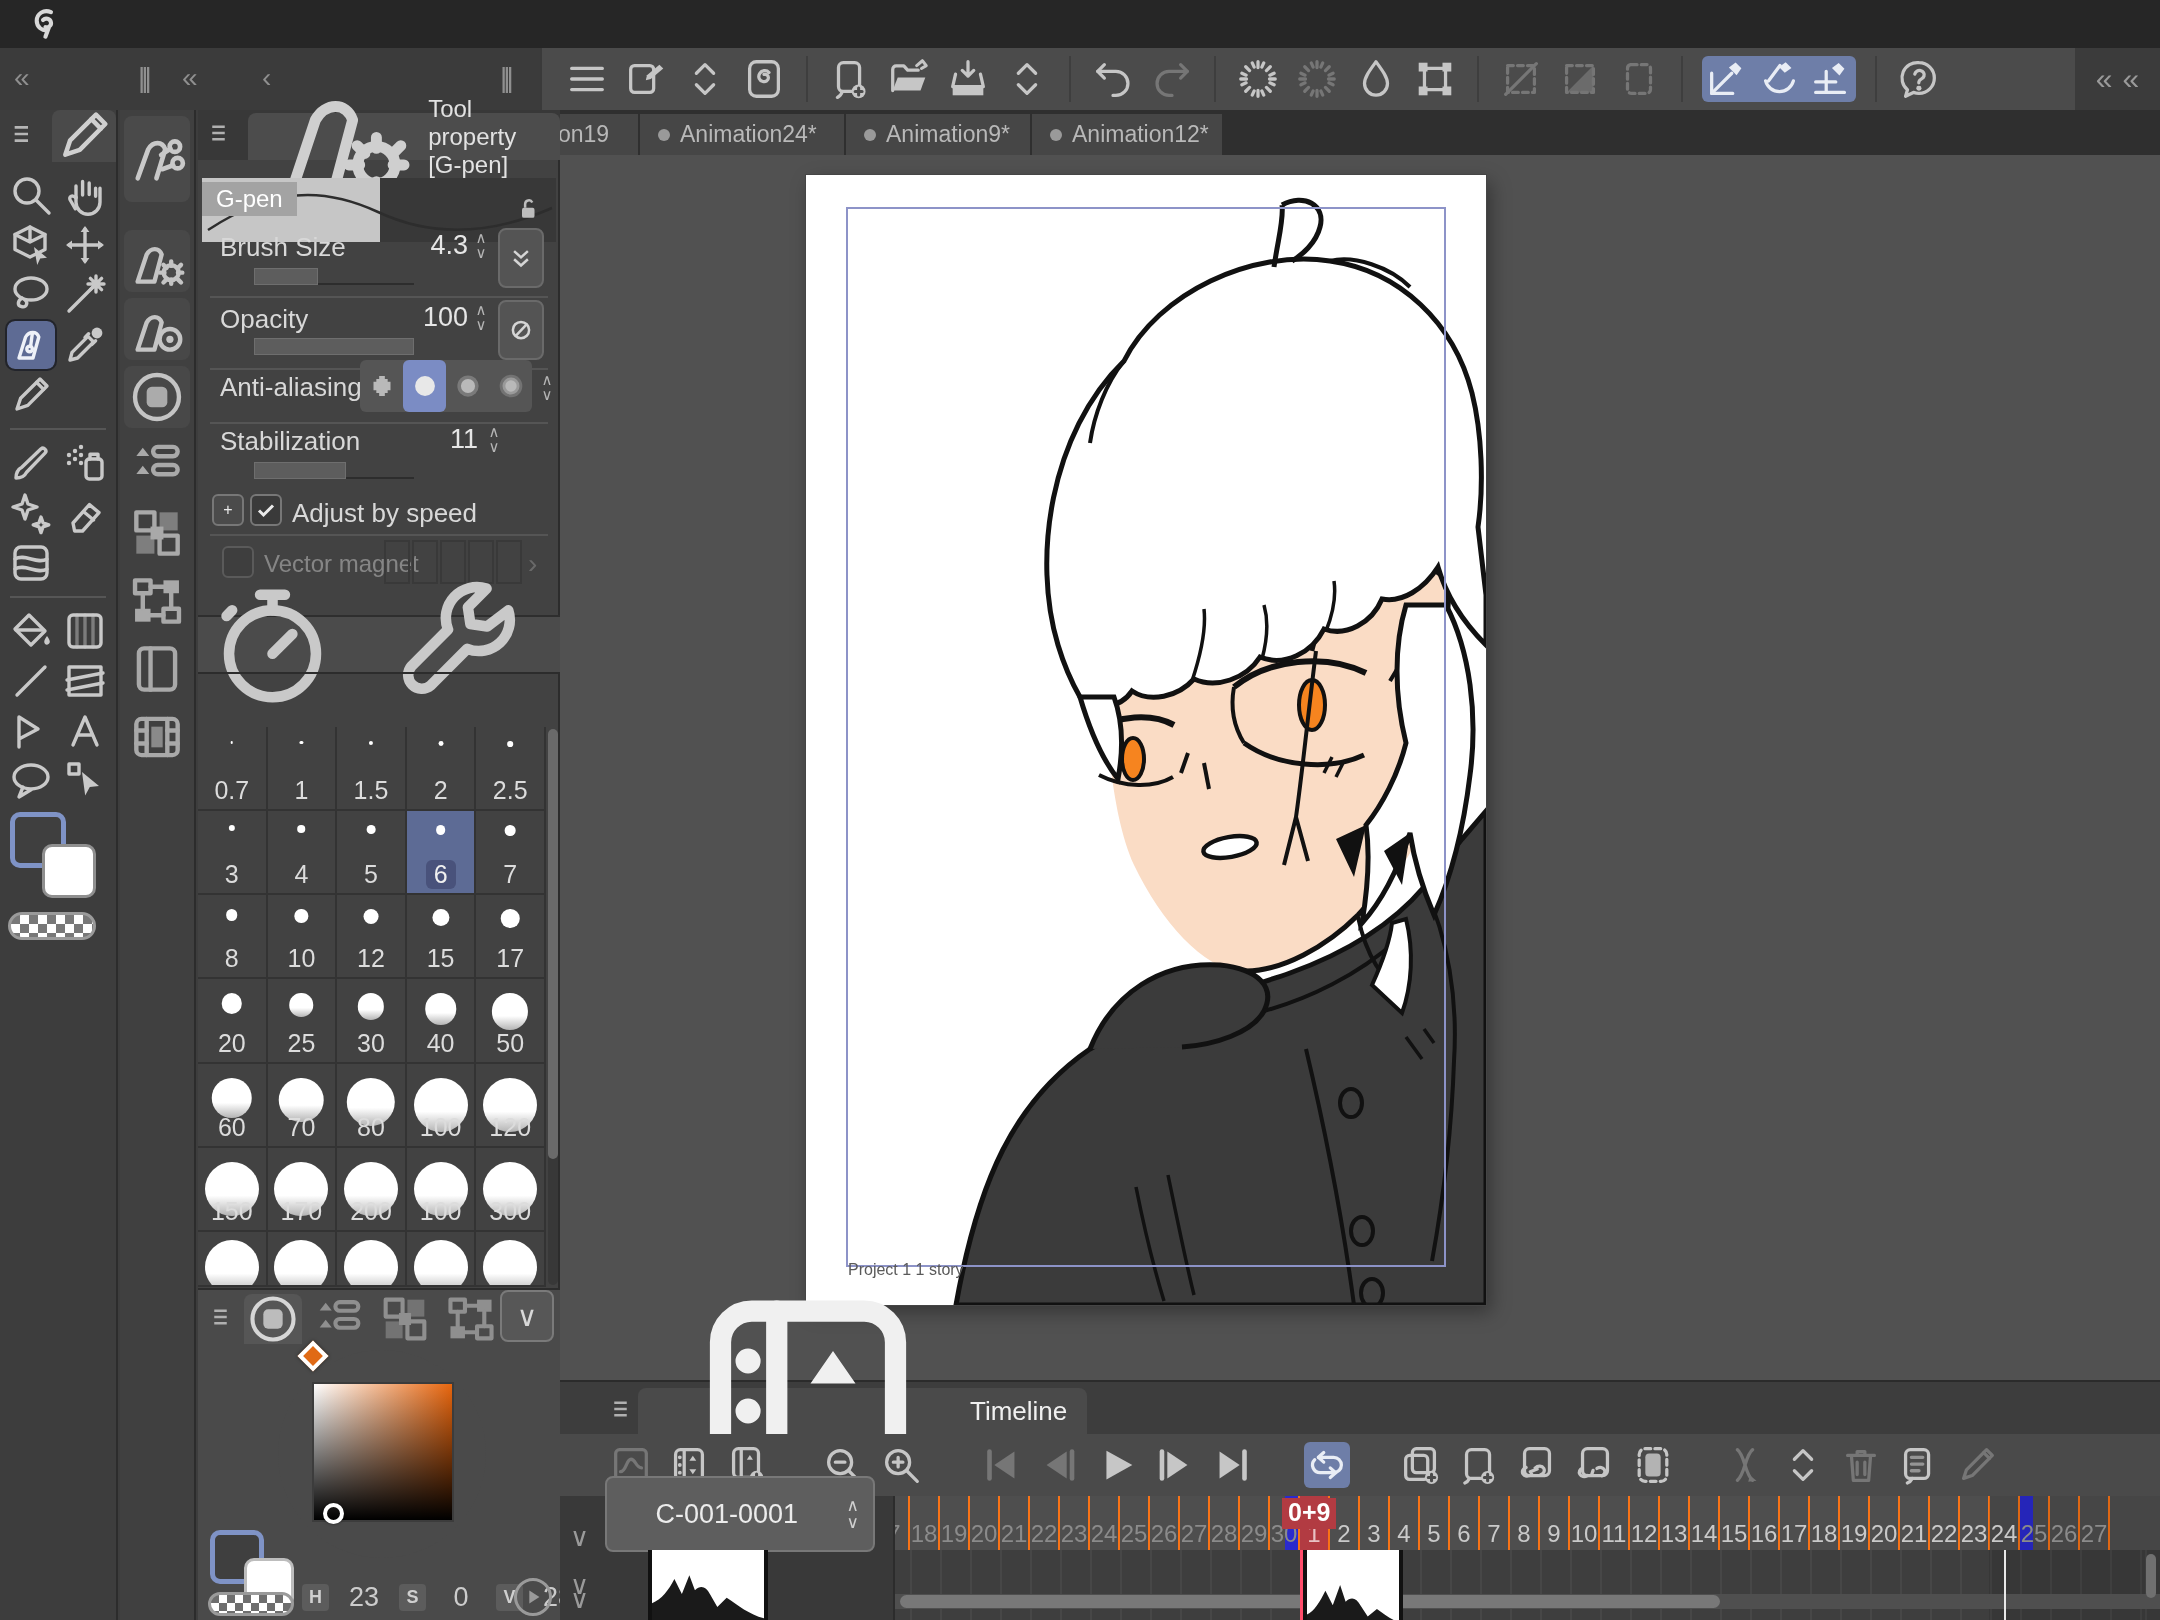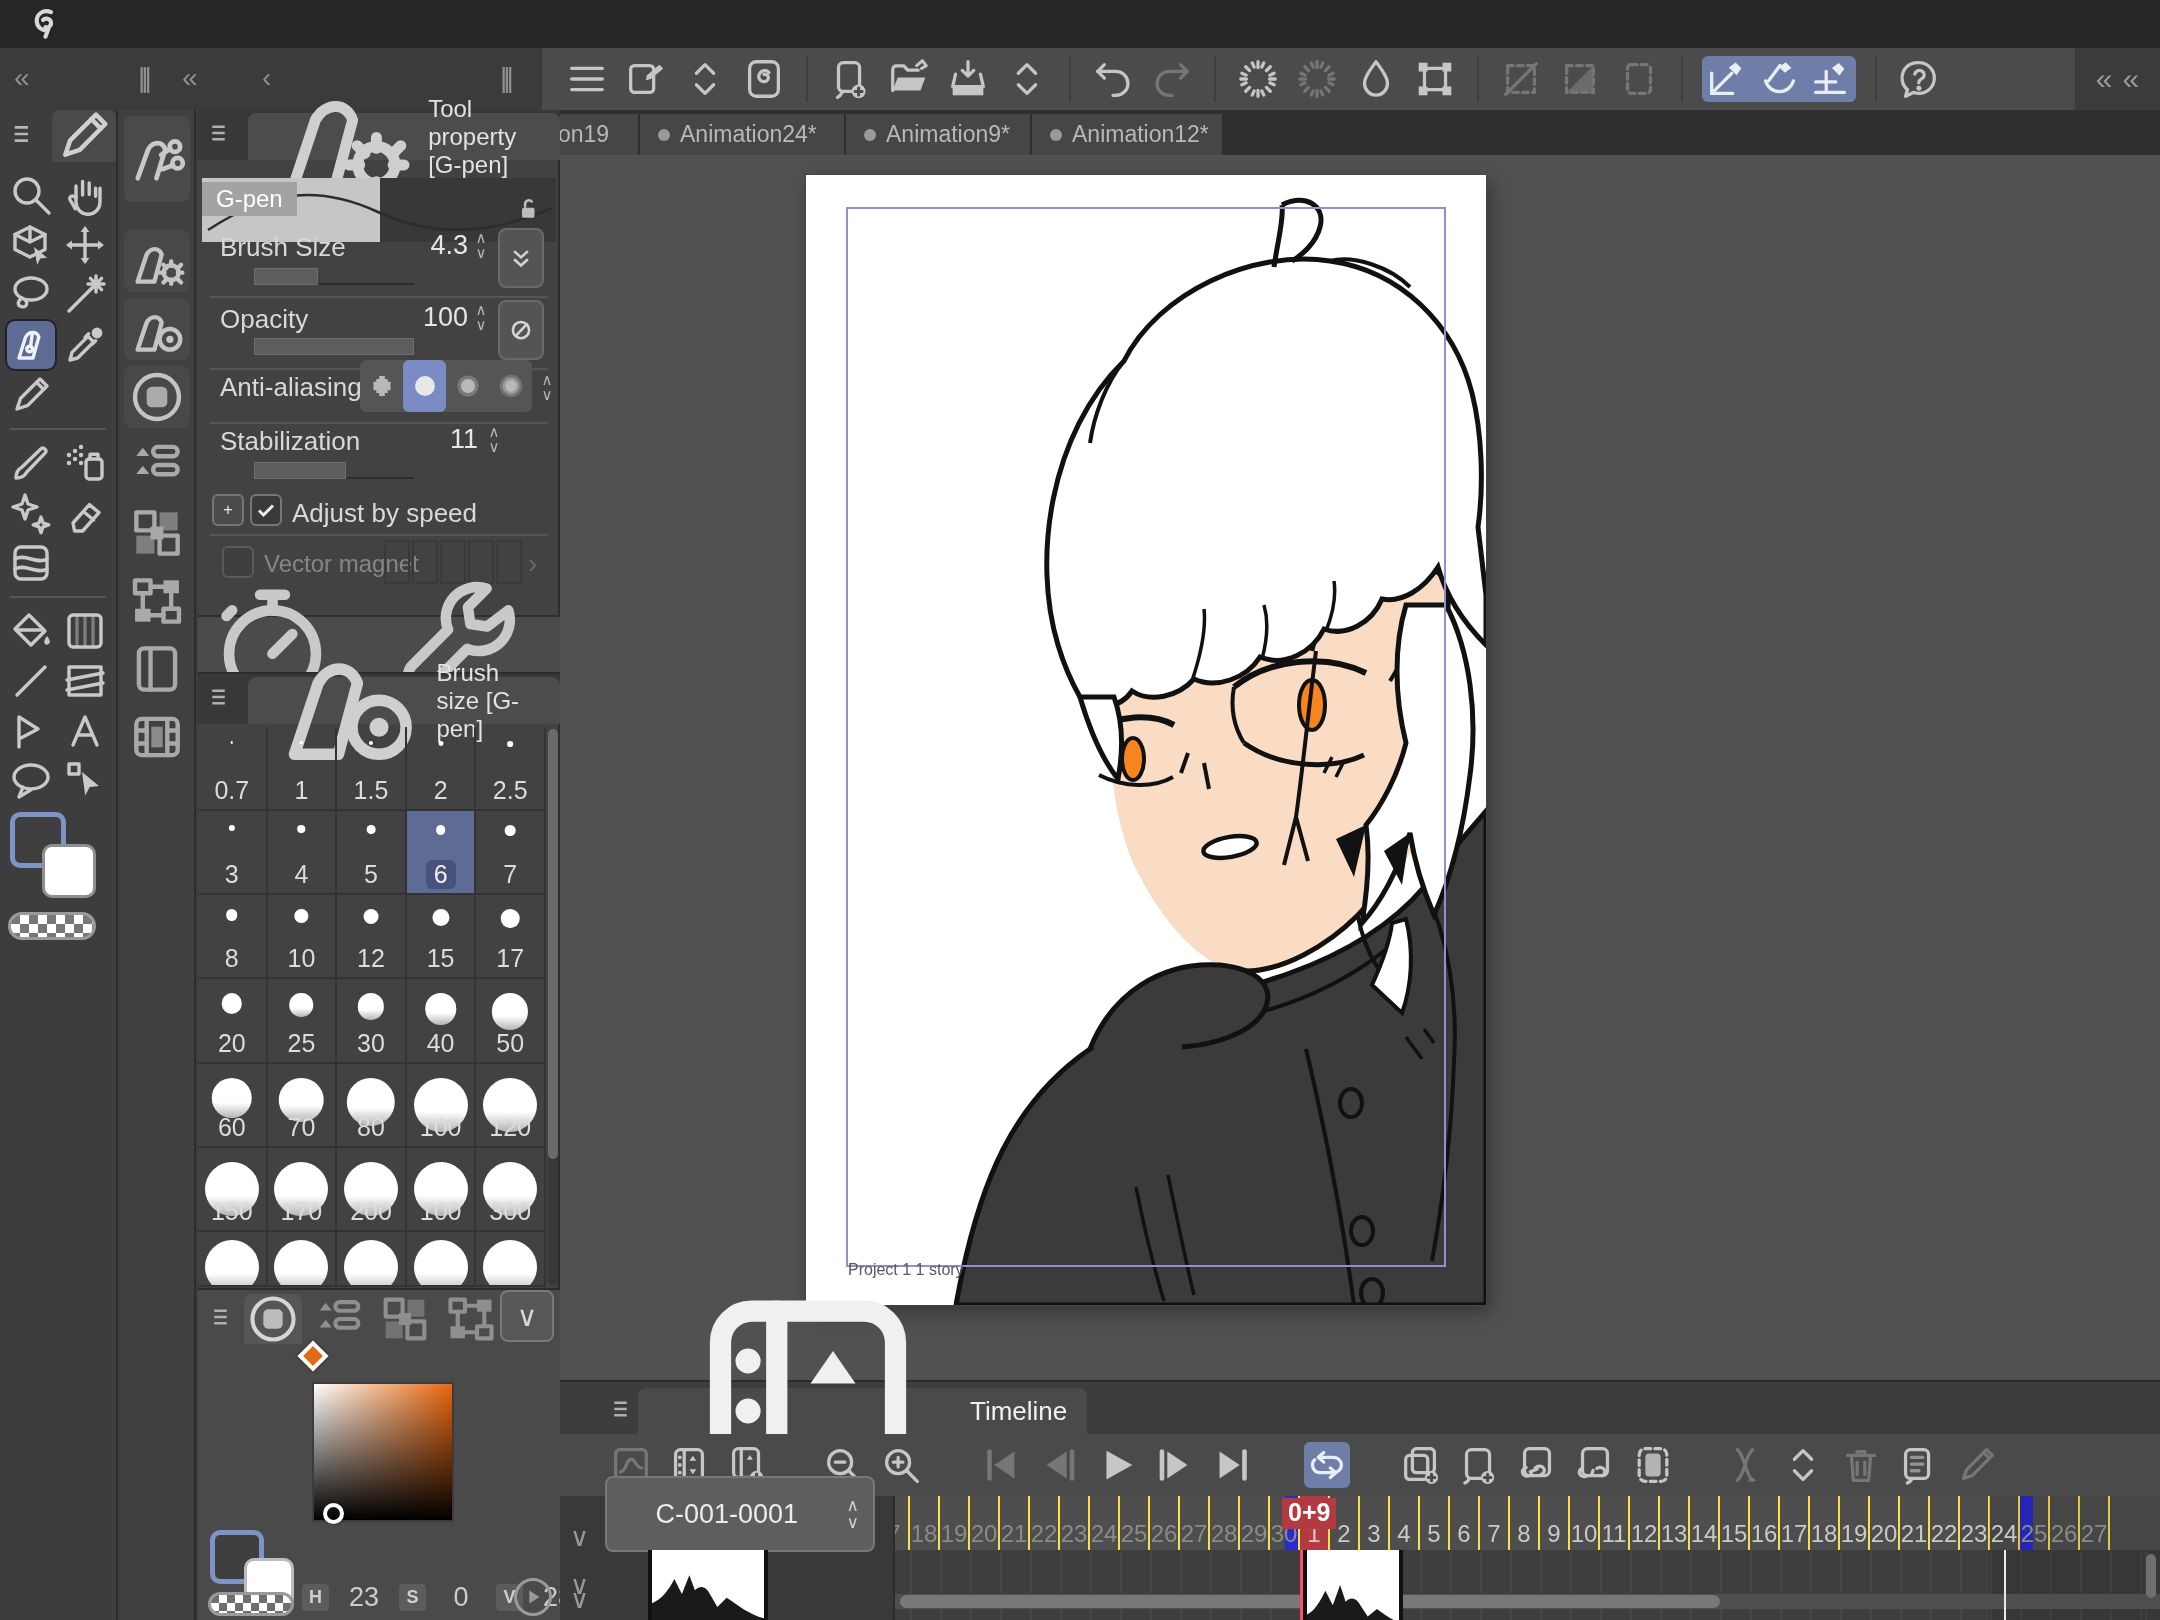--- a/index.html
+++ b/index.html
@@ -139,21 +139,21 @@
   .tl-burger svg { width:30px; height:30px; }
   .tl-tab { position:absolute; top:6px; height:46px; display:flex; align-items:center; gap:12px; padding:0 20px; font-size:26px; border-radius:8px 8px 0 0; }
   .tl-tab svg { width:34px; height:34px; }
   .tl-tab.active { left:78px; background:#4a4a4a; color:#f0f0f0; }
   .tl-tab.idle { left:324px; background:#454545; color:#8f8f8f; }
   .tl-toolbar { position:absolute; left:0; top:52px; width:1600px; height:62px; background:#4a4a4a; display:flex; align-items:center; gap:12px; padding-left:48px; }
   .tl-toolbar .tbtn svg { width:36px; height:36px; }
   .tl-gap { flex:0 0 auto; }
   .ruler { position:absolute; left:335px; top:114px; width:1265px; height:54px; background:#4e4e4e; overflow:hidden; }
   .frames { position:absolute; left:-15px; top:0; display:flex; height:54px; }
-  .frame { position:relative; width:30px; height:54px; border-right:2px solid #fde047; display:flex; align-items:flex-end; justify-content:center; font-size:24px; color:#c9c9c9; padding-bottom:2px; }
+  .frame { position:relative; width:30px; height:54px; border-right:2px solid #f97316; display:flex; align-items:flex-end; justify-content:center; font-size:24px; color:#c9c9c9; padding-bottom:2px; }
   .frame.dim { color:#8b8b8b; }
   .frame.red { background:#b23b42; color:#e8c2c4; }
   .frame .bluebarR { position:absolute; right:0; top:0; width:45%; height:54px; background:#2a2ace; }
   .frame .bluebarL { position:absolute; left:0; top:0; width:48%; height:54px; background:#2a2ace; }
   .playhead-label { position:absolute; left:722px; top:116px; z-index:6; font-size:25px; font-weight:bold; color:#ffffff; background:#b23b42; padding:0 6px 2px 6px; }
   .track { position:absolute; left:335px; top:168px; width:1265px; height:72px; background:#3e3e3e;
     background-image:repeating-linear-gradient(to right,#474747 0 2px, transparent 2px 30px); background-position:-15px 0; }
   .track-dim { position:absolute; left:1429px; top:114px; width:171px; height:126px; background:rgba(0,0,0,.10); }
   .leftcol { position:absolute; left:0; top:114px; width:335px; height:126px; background:#393939; border-right:2px solid #2c2c2c; }
   .cbox { position:absolute; left:45px; top:-20px; width:270px; height:76px; background:#5e5e5e; border:2px solid #787878; border-radius:8px; display:flex; align-items:center; }
@@ -833,35 +833,20 @@
           </span>
         <span>
             <svg viewBox="0 0 24 24" fill="none" stroke="currentColor" stroke-width="1.7" stroke-linecap="round" stroke-linejoin="round" style="width:100%;height:100%;display:block">
               <path d="M20.5 6.5a5 5 0 0 1-6.6 6.2L8 18.6a2.2 2.2 0 0 1-3.1-3.1l5.9-5.9a5 5 0 0 1 6.2-6.6l-3 3 .4 2.7 2.7.4z"></path>
             </svg>
           </span>
       </div>
     </section>
 
     <section class="bs">
-      <div class="panel-head">
-        <span class="ph-burger"><svg viewBox="0 0 24 24" fill="none" stroke="currentColor" stroke-width="2">
-              <path d="M5 7h10M5 12h10M5 17h10"></path>
-            </svg></span>
-        <span class="ph-tab">
-            <span>
-              <svg viewBox="0 0 24 24" fill="none" stroke="currentColor" stroke-width="1.7" stroke-linecap="round" stroke-linejoin="round" style="width:100%;height:100%;display:block">
-                <path d="M4.5 20L8 9.5C9.6 6.7 12.8 6.7 13.8 9.5L11 20z"></path>
-                <circle cx="17" cy="16" r="4"></circle>
-                <circle cx="17" cy="16" r="1.4" fill="currentColor" stroke="none"></circle>
-              </svg>
-            </span>
-            <span>Brush size [G-pen]</span>
-          </span>
-      </div>
       <div class="bs-grid">
           <div class="bs-cell">
             <span class="bs-dot" style="height: 2.56514px; width: 2.56514px;"></span>
             <span class="bs-num">0.7</span>
           </div>
           <div class="bs-cell">
             <span class="bs-dot" style="height: 3.2px; width: 3.2px;"></span>
             <span class="bs-num">1</span>
           </div>
           <div class="bs-cell">

